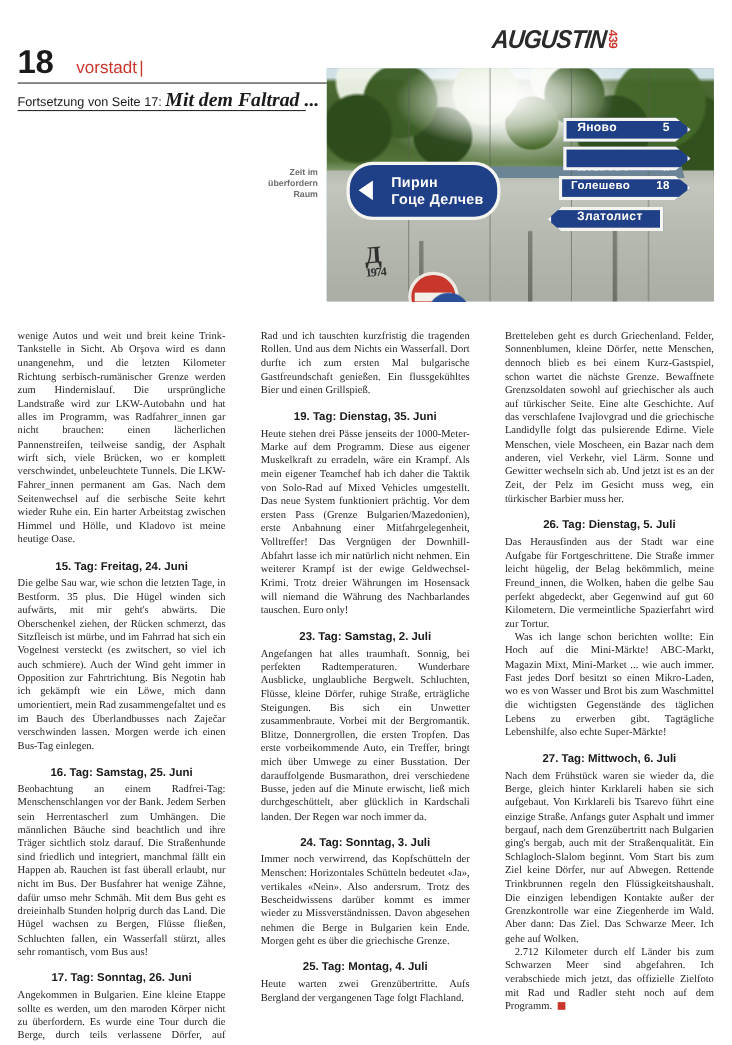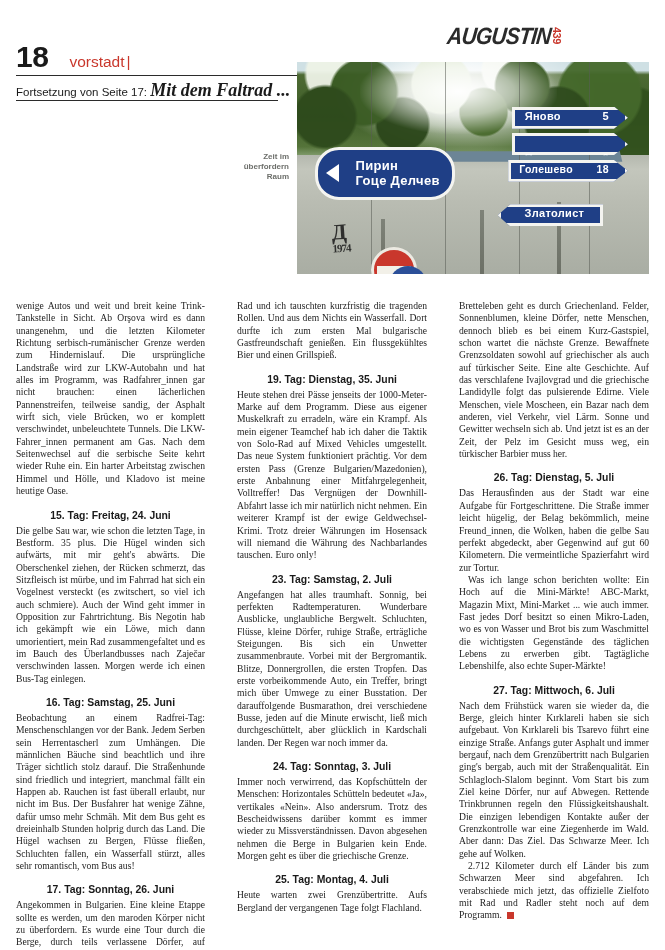--- a/index.html
+++ b/index.html
@@ -229,21 +229,20 @@
     border: 3px solid #f4f4f0;
     display: flex;
     align-items: flex-start;
     letter-spacing: 0.3px;
   }
   .sign-right {
     clip-path: polygon(0 0, 88% 0, 100% 50%, 88% 100%, 0 100%);
   }
   .sign-left {
     clip-path: polygon(12% 0, 100% 0, 100% 100%, 12% 100%, 0 50%);
-    margin-top: 16px;
   }
   .sign .place { flex: 1; }
   .sign .km { margin-right: 12px; }
 
   .sign-yanovo { left: 61%; top: 21%; width: 33%; height: 10.5%; font-size: 11px; padding: 0 4px 0 10px; }
   .sign-petrovo { left: 61%; top: 33.5%; width: 33%; height: 10.5%; font-size: 11px; padding: 16px 4px 0 10px; }
   .sign-goleshevo { left: 60%; top: 46%; width: 34%; height: 10.5%; font-size: 10.5px; padding: 0 4px 0 8px; }
   .sign-zlatolist { left: 57%; top: 59.5%; width: 30%; height: 10.5%; font-size: 11px; padding: 0 6px 0 14px; justify-content: center; }
   .sign-pirin {
     left: 5%; top: 40%; width: 40%; height: 25%;

